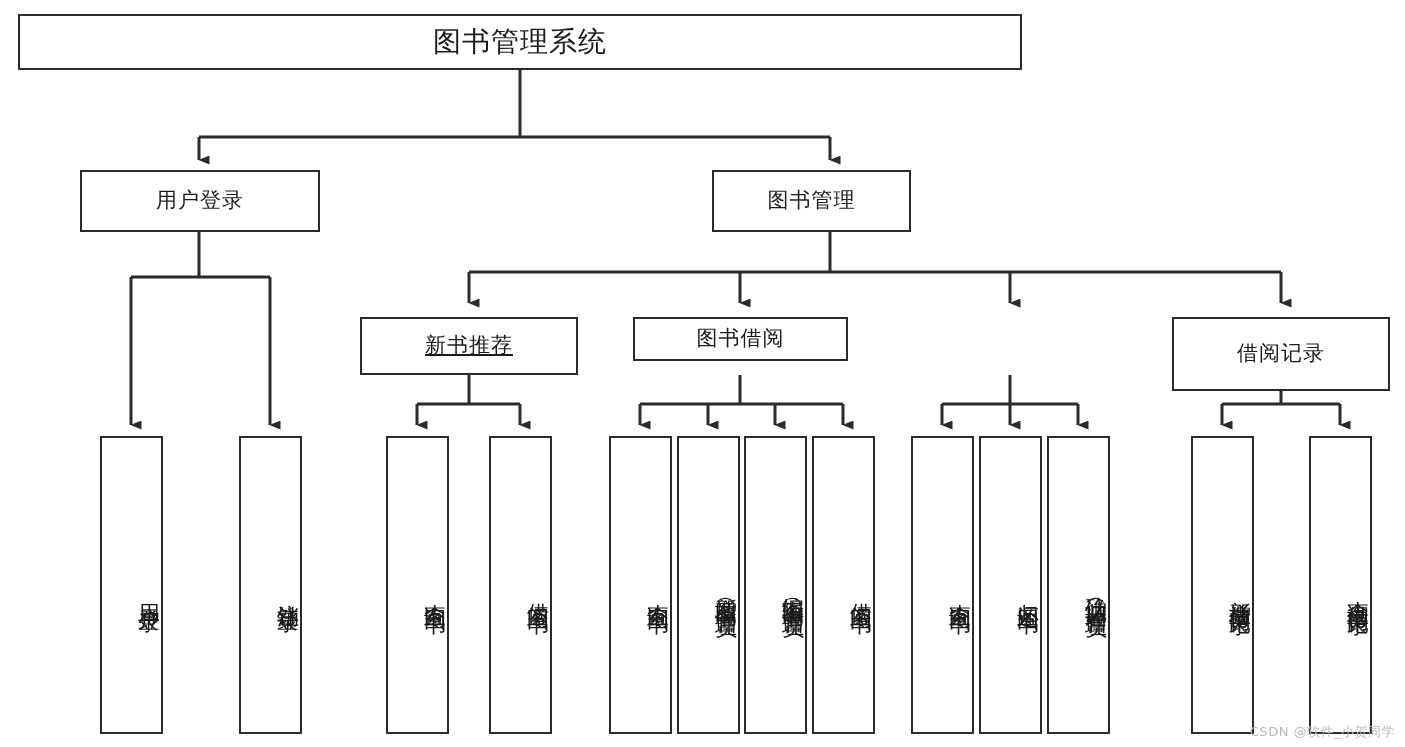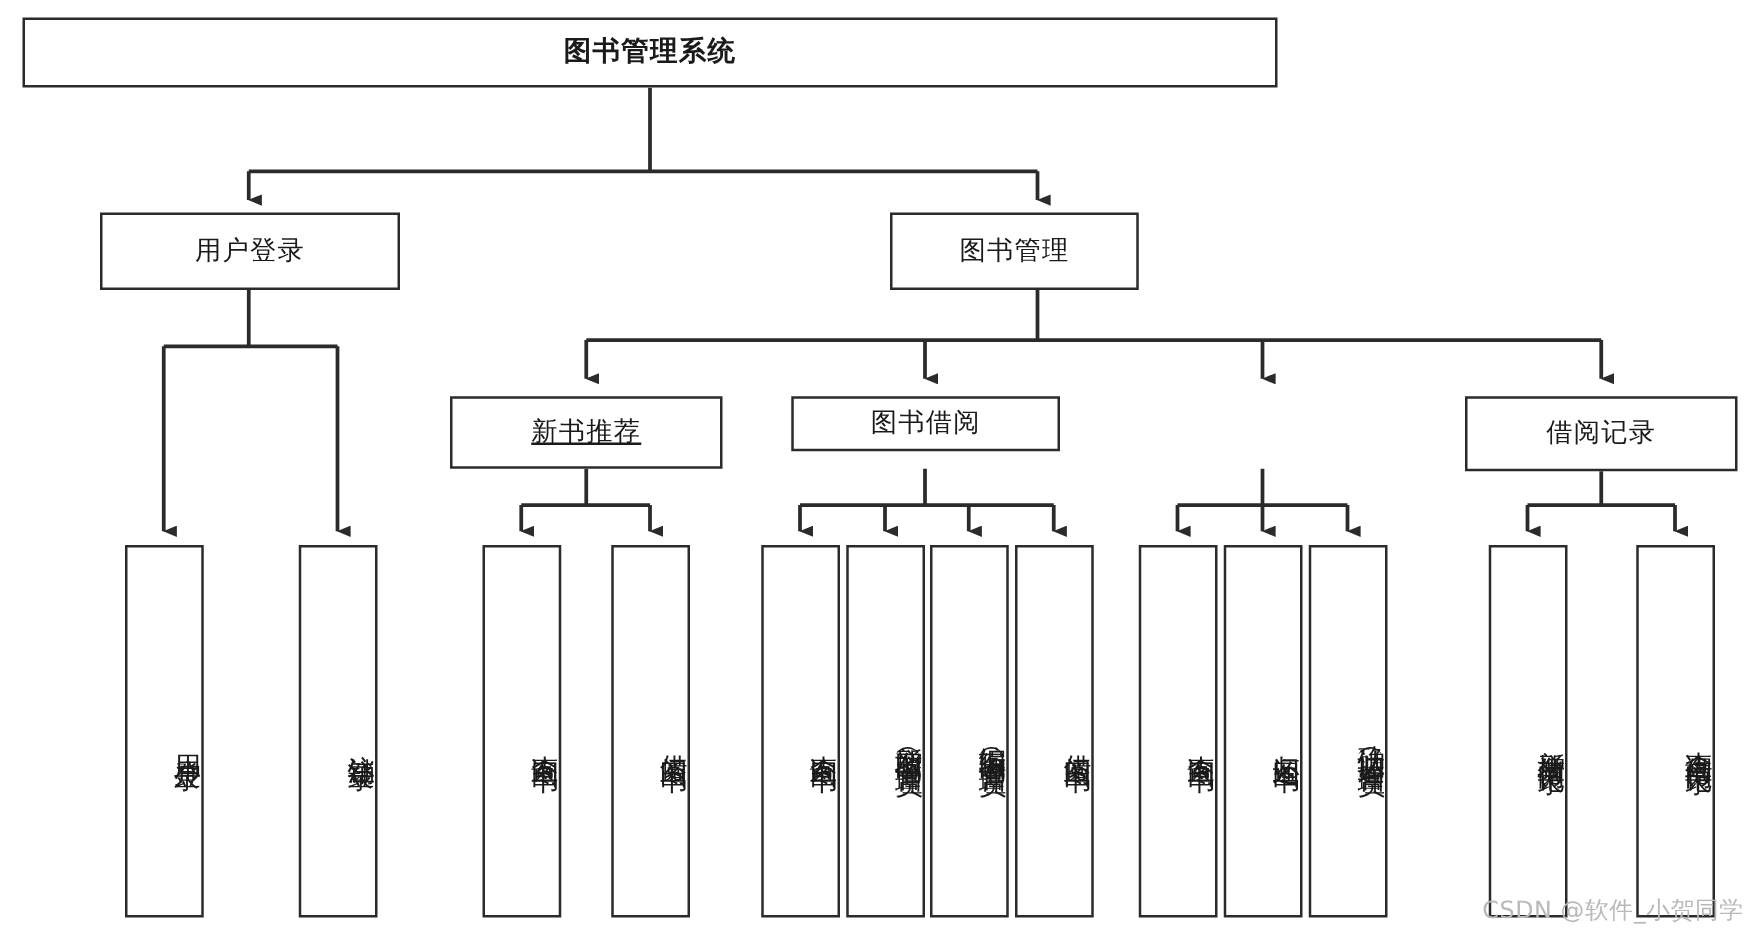--- a/index.html
+++ b/index.html
@@ -36,43 +36,42 @@
     justify-content: center;
     color: #1a1a1a;
     z-index: 2;
   }
   .node-h {
     font-size: 21px;
     letter-spacing: 1px;
     line-height: 1.2;
   }
   .node-root {
-    font-size: 22px;
-    font-weight: bold;
+    font-size: 28px;
   }
   .node-v {
     writing-mode: vertical-rl;
     text-orientation: upright;
     font-size: 22px;
     letter-spacing: 3px;
     padding-top: 14px;
     align-items: flex-start;
     justify-content: center;
     line-height: 1.05;
   }
   .node-v .vlabel {
     writing-mode: vertical-rl;
     text-orientation: upright;
     display: block;
   }
   .watermark {
     position: absolute;
     right: 10px;
     bottom: 6px;
-    font-size: 19px;
+    font-size: 13px;
     color: #b9b9b9;
     letter-spacing: 0.5px;
     z-index: 3;
     white-space: nowrap;
   }
 </style>
 </head>
 <body>
 
 <div id="diagram-root">
@@ -140,21 +139,21 @@
   <div class="node node-h" style="left:712px; top:170px; width:199px; height:62px;">
     <span>图书管理</span>
   </div>
 
   <div class="node node-h" style="left:360px; top:317px; width:218px; height:58px;text-decoration:underline;">
     <span>新书推荐</span>
   </div>
   <div class="node node-h" style="left:633px; top:317px; width:215px; height:44px;">
     <span>图书借阅</span>
   </div>
-  <div class="node node-h" style="left:1172px; top:317px; width:218px; height:60px;">
+  <div class="node node-h" style="left:1172px; top:317px; width:218px; height:74px;">
     <span>借阅记录</span>
   </div>
 
   <div class="node node-v" style="left:100px; top:436px; width:63px; height:298px;">
     <span class="vlabel">用户登录</span>
   </div>
   <div class="node node-v" style="left:239px; top:436px; width:63px; height:298px;">
     <span class="vlabel">注销登录</span>
   </div>
 

